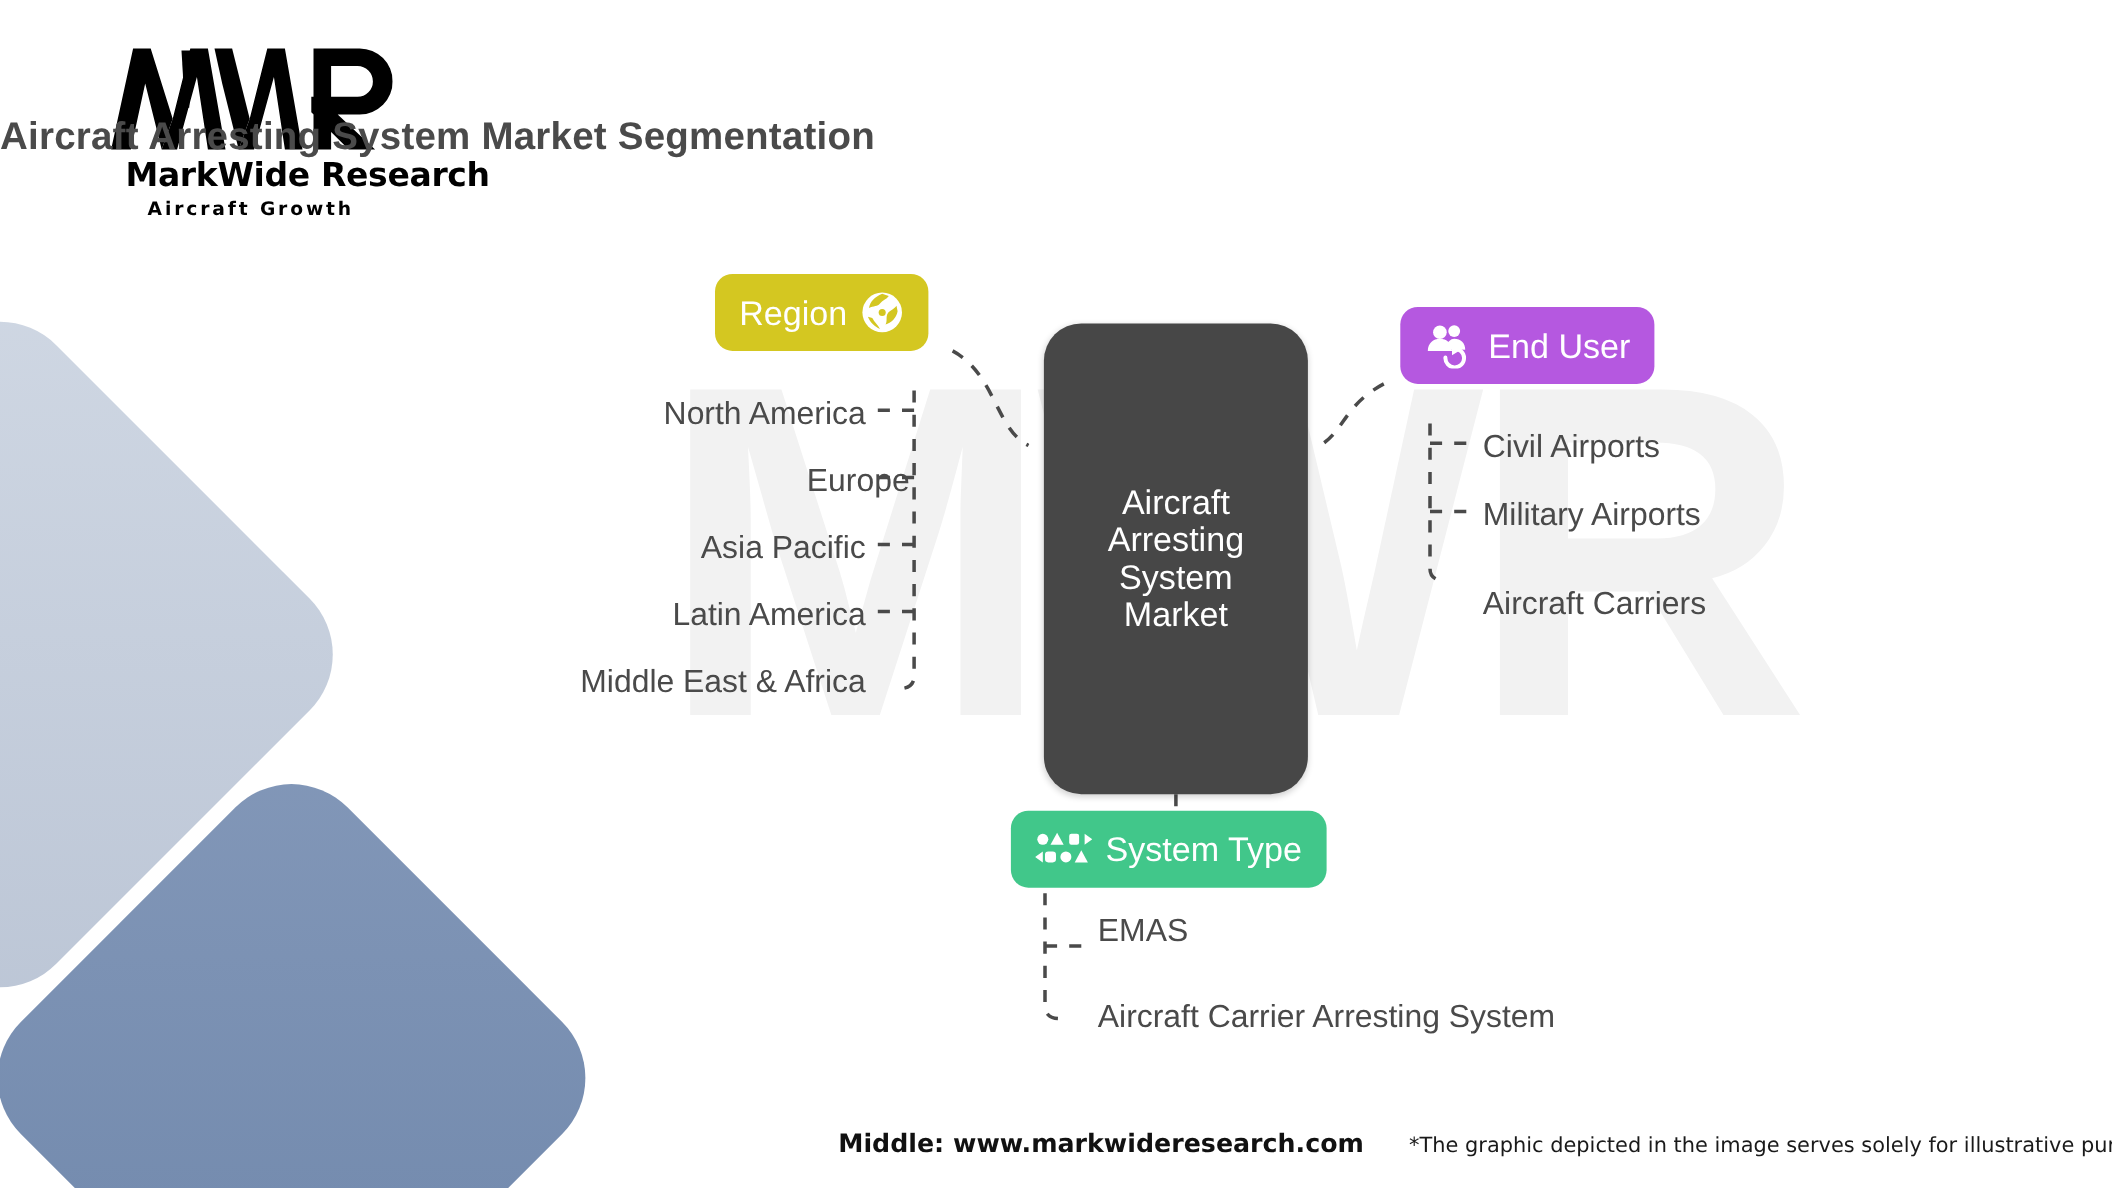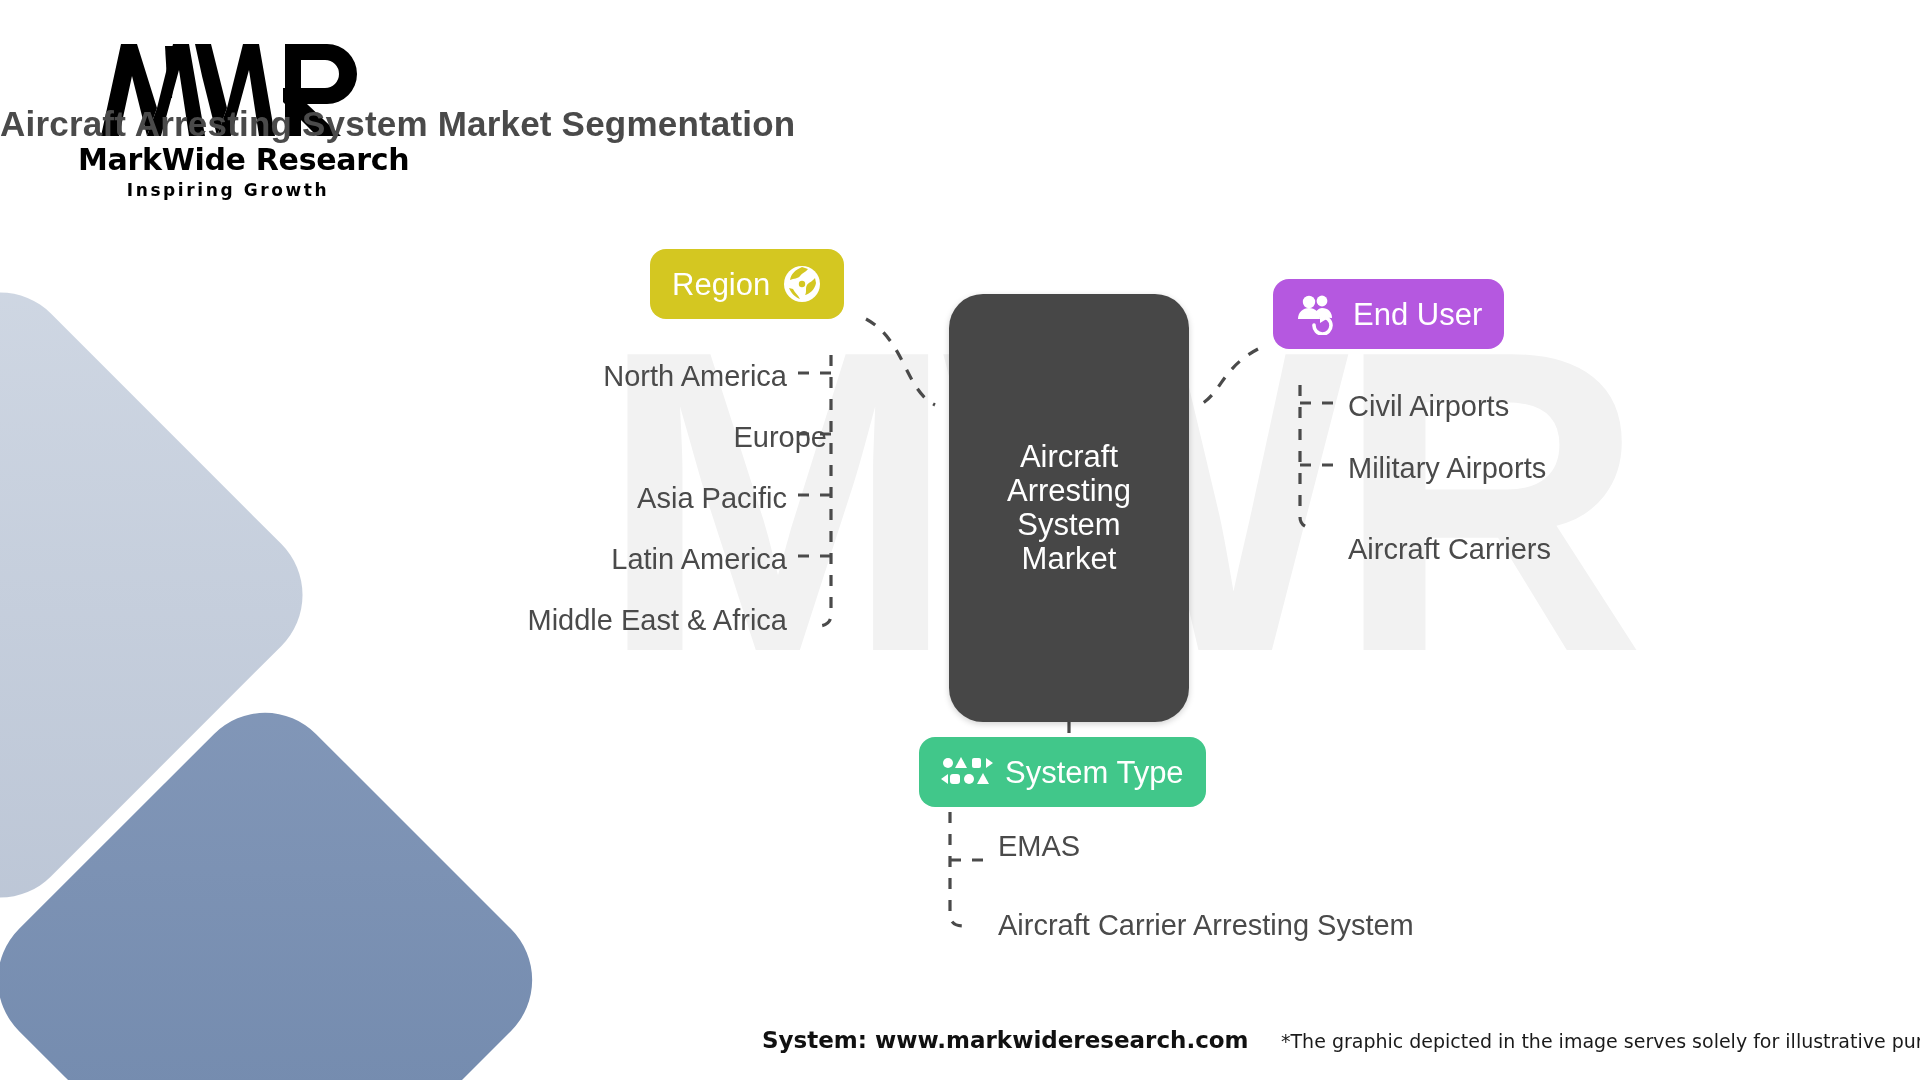--- a/index.html
+++ b/index.html
@@ -66,20 +66,21 @@
   }
   .logo-name {
     text-align: center;
     font-family: "DejaVu Sans", sans-serif;
     font-weight: bold;
     font-size: 30px;
     letter-spacing: -0.3px;
     color: #000000;
     margin-top: 2px;
     white-space: nowrap;
+    margin-left: 36px;
   }
   .logo-tagline {
     text-align: center;
     font-family: "DejaVu Sans", sans-serif;
     font-weight: bold;
     font-size: 17px;
     letter-spacing: 2.6px;
     color: #000000;
     margin-top: 3px;
     white-space: nowrap;
@@ -236,21 +237,21 @@
       <polygon fill="#000000" points="48,96 58,68 74,4 90,4 106,96 90,96 80,30 62,96"></polygon>
 
       <polygon fill="#000000" points="66,6 76,6 73,58 69,58"></polygon>
 
       <polygon fill="#000000" points="96,4 112,4 128,68 118,96 103,36"></polygon>
       <polygon fill="#000000" points="118,96 128,68 144,4 160,4 176,96 160,96 150,30 132,96"></polygon>
 
       <path fill="#000000" d="M186,4 h42 a30,30 0 0 1 0,60 h-20 l34,32 h-24 l-34,-34 v-14 h42 a14,14 0 0 0 0,-28 h-24 v76 h-16 z"></path>
     </svg>
     <div class="logo-name">MarkWide Research</div>
-    <div class="logo-tagline">Inspiring Growth</div>
+    <div class="logo-tagline">Aircraft Growth</div>
   </div>
 
   <div class="page-title">Aircraft Arresting System Market Segmentation</div>
 
   <svg class="connectors" viewBox="0 0 1920 1080">
     <g fill="none" stroke="#4a4a4a" stroke-width="3.2" stroke-dasharray="11 11" stroke-linecap="butt">
 
       <path d="M866 319 C 905 340, 905 390, 935 405"></path>
 
       <path d="M1258 349 C 1222 368, 1222 392, 1200 405"></path>
@@ -334,16 +335,16 @@
 
     <div class="leaf" style="left:1348px; top:392px;">Civil Airports</div>
     <div class="leaf" style="left:1348px; top:454px;">Military Airports</div>
     <div class="leaf" style="left:1348px; top:535px;">Aircraft Carriers</div>
 
     <div class="leaf" style="left:998px; top:832px;">EMAS</div>
     <div class="leaf" style="left:998px; top:911px;">Aircraft Carrier Arresting System</div>
 
   </div>
 
-  <div class="source">System: www.markwideresearch.com</div>
+  <div class="source">Middle: www.markwideresearch.com</div>
   <div class="disclaimer">*The graphic depicted in the image serves solely for illustrative purposes</div>
 
 </div>
 
 </body></html>

